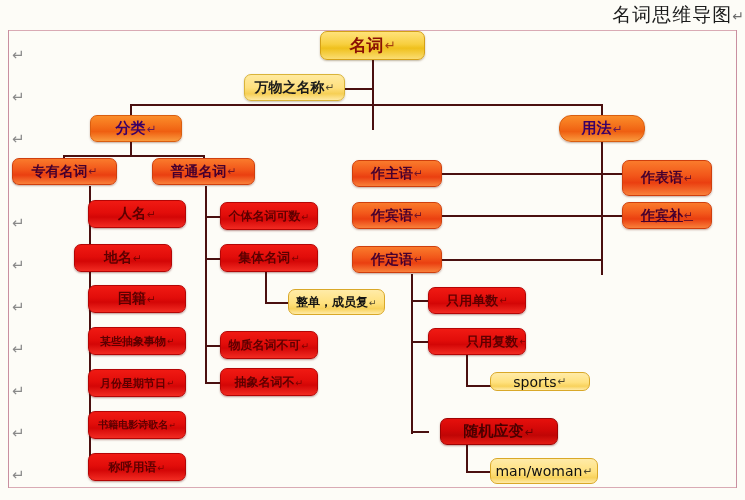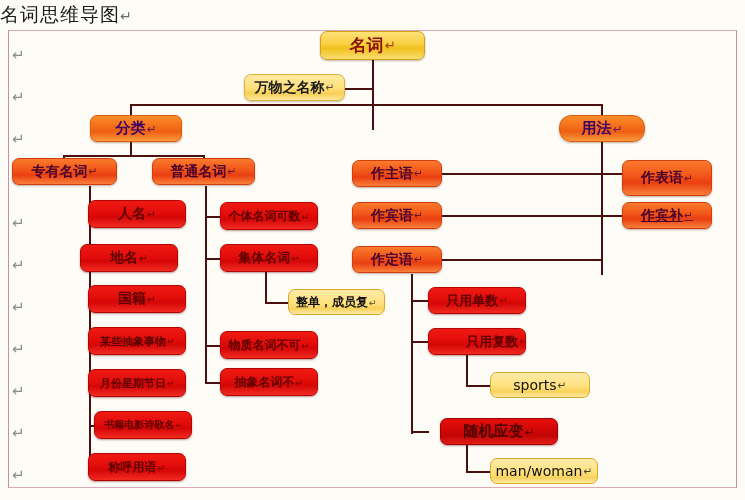--- a/index.html
+++ b/index.html
@@ -5,21 +5,21 @@
   html,body{margin:0;padding:0;}
   body{
     width:745px;height:500px;overflow:hidden;
     background:#fdfcf7;
     font-family:"Liberation Sans","DejaVu Sans",sans-serif;
   }
   #page{position:relative;width:745px;height:500px;background:#fdfcf7;}
 
   
   .doc-title{
-    position:absolute;left:0;top:2px;width:745px;text-align:left;
+    position:absolute;left:0;top:2px;width:745px;text-align:right;
     font-family:"DejaVu Sans","Liberation Sans",sans-serif;
     font-size:19px;color:#1b1b1b;letter-spacing:1px;white-space:nowrap;
   }
   .pilcrow-title{font-size:14px;color:#6d6d6d;}
   .page-border-top{position:absolute;left:8px;top:30px;width:729px;height:0;border-top:1.2px solid #d9aab4;}
   .page-border-bottom{position:absolute;left:8px;top:487px;width:729px;height:0;border-top:1.2px solid #d9aab4;}
   .page-border-left{position:absolute;left:8px;top:30px;width:0;height:458px;border-left:1.2px solid #c98fa0;}
   .page-border-right{position:absolute;left:736px;top:30px;width:0;height:458px;border-left:1.2px solid #c98fa0;}
   .margin-marks{position:absolute;left:12px;top:34px;width:22px;height:452px;}
   .margin-marks span{
@@ -186,37 +186,37 @@
 
   <div class="node n-orangered" style="left:152px;top:158px;width:103px;height:27px;font-size:14px;">
     <span>普通名词</span>
       <span class="pil">↵</span>
   </div>
 
   <div class="node n-red" style="left:88px;top:200px;width:98px;height:28px;font-size:14px;">
     <span>人名</span>
       <span class="pil">↵</span>
   </div>
-  <div class="node n-red" style="left:80px;top:244px;width:98px;height:28px;font-size:14px;">
+  <div class="node n-red" style="left:74px;top:244px;width:98px;height:28px;font-size:14px;">
     <span>地名</span>
       <span class="pil">↵</span>
   </div>
   <div class="node n-red" style="left:88px;top:285px;width:98px;height:28px;font-size:14px;">
     <span>国籍</span>
       <span class="pil">↵</span>
   </div>
   <div class="node n-red" style="left:88px;top:327px;width:98px;height:28px;font-size:11px;">
     <span>某些抽象事物</span>
       <span class="pil">↵</span>
   </div>
   <div class="node n-red" style="left:88px;top:369px;width:98px;height:28px;font-size:11px;">
     <span>月份星期节日</span>
       <span class="pil">↵</span>
   </div>
-  <div class="node n-red" style="left:88px;top:411px;width:98px;height:28px;font-size:10px;margin-left:6px;">
+  <div class="node n-red" style="left:88px;top:411px;width:98px;height:28px;font-size:10px;">
     <span>书籍电影诗歌名</span>
       <span class="pil">↵</span>
   </div>
   <div class="node n-red" style="left:88px;top:453px;width:98px;height:28px;font-size:12px;">
     <span>称呼用语</span>
       <span class="pil">↵</span>
   </div>
 
   <div class="node n-red" style="left:220px;top:202px;width:98px;height:28px;font-size:12px;">
     <span>个体名词可数</span>
@@ -268,21 +268,21 @@
   </div>
   <div class="node n-red" style="left:428px;top:328px;width:98px;height:27px;font-size:13px;padding-left:40px;">
     <span>只用复数</span>
       <span class="pil">↵</span>
   </div>
   <div class="node n-darkred" style="left:440px;top:418px;width:118px;height:27px;font-size:15px;">
     <span>随机应变</span>
       <span class="pil">↵</span>
   </div>
 
-  <div class="node n-plain" style="left:490px;top:372px;width:100px;height:26px;font-size:14px;font-weight:normal;">
+  <div class="node n-plain" style="left:490px;top:372px;width:100px;height:19px;font-size:14px;font-weight:normal;">
     <span>sports</span>
       <span class="pil">↵</span>
   </div>
   <div class="node n-plain" style="left:490px;top:458px;width:108px;height:26px;font-size:14px;font-weight:normal;">
     <span>man/woman</span>
       <span class="pil">↵</span>
   </div>
 
 </div>
 

